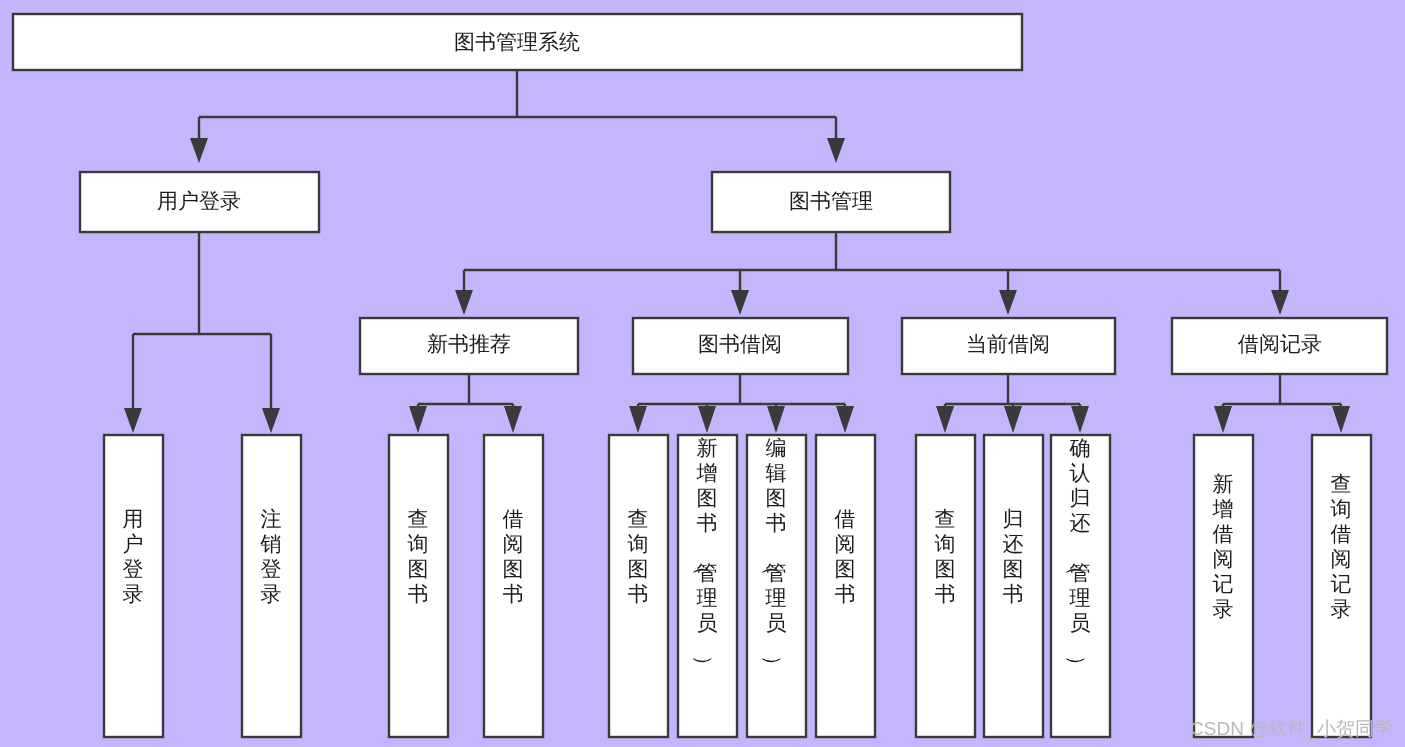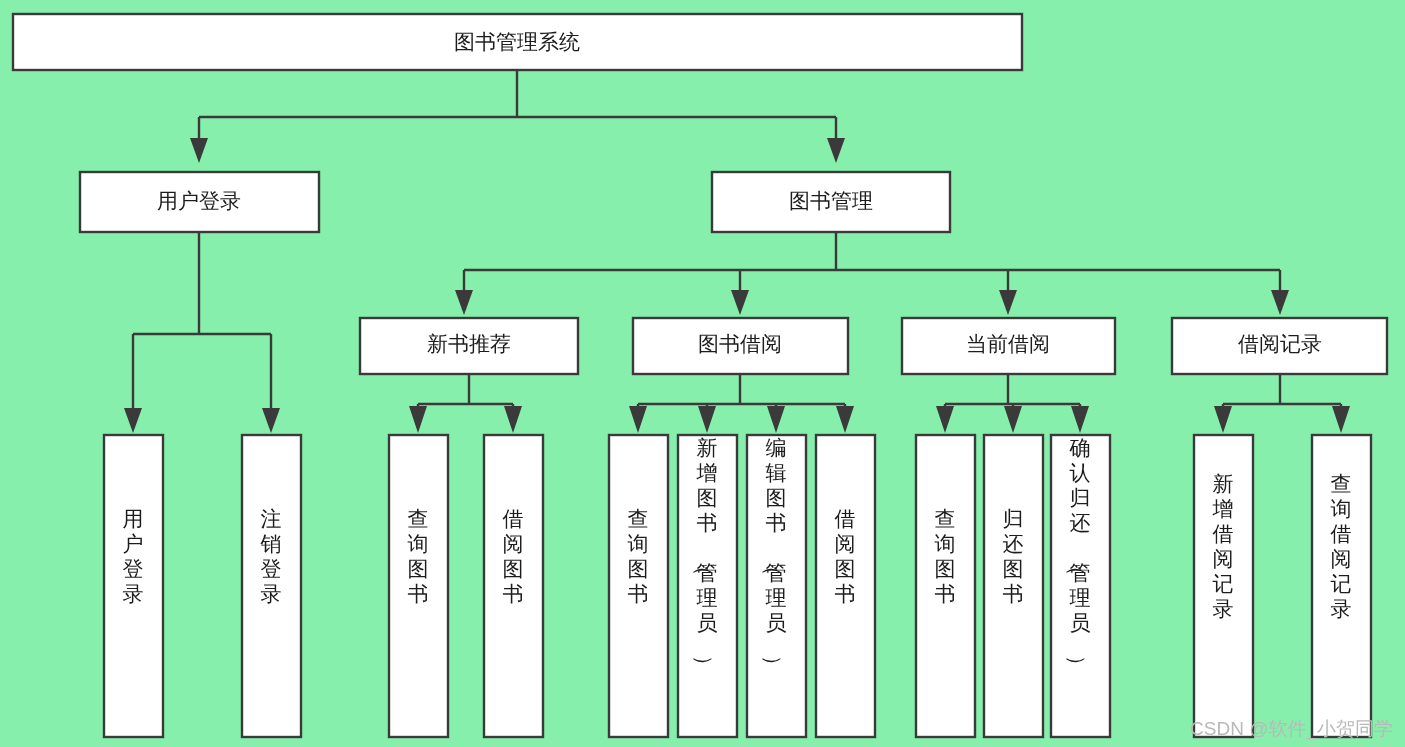--- a/index.html
+++ b/index.html
@@ -8,21 +8,21 @@
     padding: 0;
     background: #ffffff;
   }
   body {
     font-family: "Liberation Sans", "DejaVu Sans", sans-serif;
   }
   #diagram-root {
     position: relative;
     width: 1405px;
     height: 747px;
-    background: #86efac;
+    background: #c4b5fd;
     overflow: hidden;
   }
   svg.diagram-canvas {
     position: absolute;
     left: 0;
     top: 0;
     width: 1405px;
     height: 747px;
   }
   .node-box {

